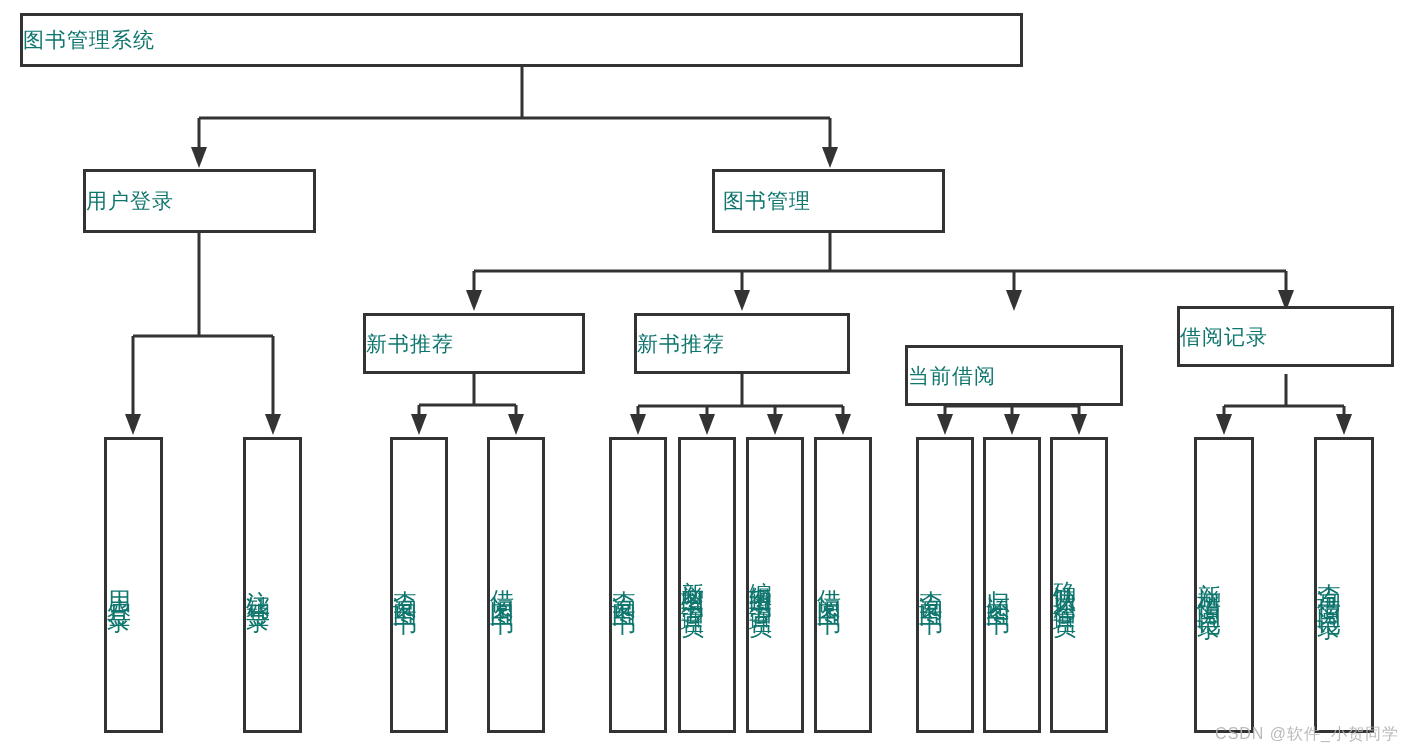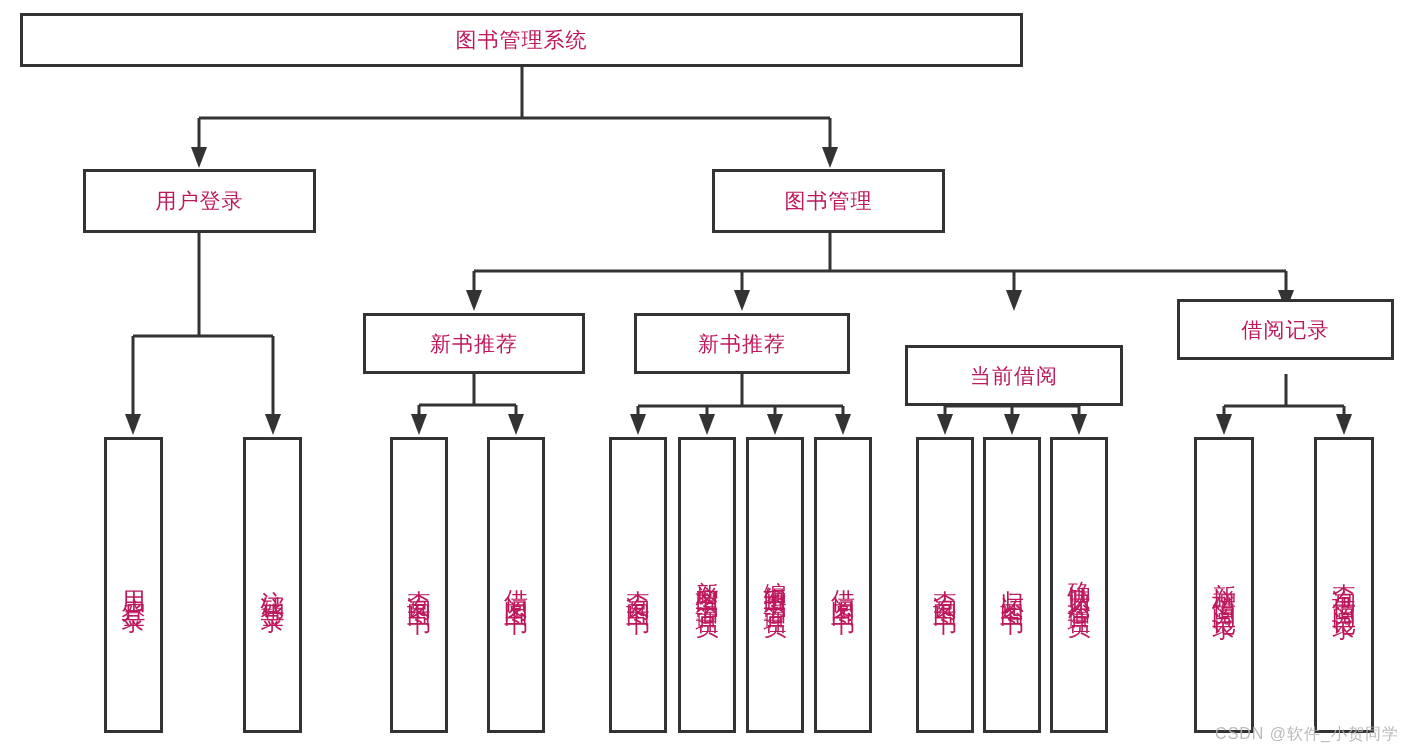--- a/index.html
+++ b/index.html
@@ -16,22 +16,21 @@
     left: 0; top: 0;
     width: 1405px; height: 747px;
   }
   .node {
     position: absolute;
     box-sizing: border-box;
     border: 3px solid #333333;
     background: #ffffff;
     display: flex;
     align-items: center;
-    justify-content: center;
-    color: #be185d;
+    color: #0f766e;
     z-index: 2;
   }
   .hlabel {
     font-size: 21px;
     letter-spacing: 1px;
     white-space: nowrap;
   }
   .vlabel {
     writing-mode: vertical-rl;
     text-orientation: mixed;
@@ -109,34 +108,34 @@
     </g>
   </svg>
 
   <div class="node" style="left:20px; top:13px; width:1003px; height:54px;">
     <span class="hlabel">图书管理系统</span>
   </div>
 
   <div class="node" style="left:83px; top:169px; width:233px; height:64px;">
     <span class="hlabel">用户登录</span>
   </div>
-  <div class="node" style="left:712px; top:169px; width:233px; height:64px;">
+  <div class="node" style="left:712px; top:169px; width:233px; height:64px;padding-left:8px;">
     <span class="hlabel">图书管理</span>
   </div>
 
   <div class="node" style="left:363px; top:313px; width:222px; height:61px;">
     <span class="hlabel">新书推荐</span>
   </div>
   <div class="node" style="left:634px; top:313px; width:216px; height:61px;">
     <span class="hlabel">新书推荐</span>
   </div>
   <div class="node" style="left:905px; top:313px; width:218px; height:61px;margin-top:32px;">
     <span class="hlabel">当前借阅</span>
   </div>
-  <div class="node" style="left:1177px; top:299px; width:217px; height:61px;">
+  <div class="node" style="left:1177px; top:306px; width:217px; height:61px;">
     <span class="hlabel">借阅记录</span>
   </div>
 
   <div class="node" style="left:104px; top:437px; width:59px; height:296px;">
     <span class="vlabel">用户登录</span>
   </div>
   <div class="node" style="left:243px; top:437px; width:59px; height:296px;">
     <span class="vlabel">注销登录</span>
   </div>
 

